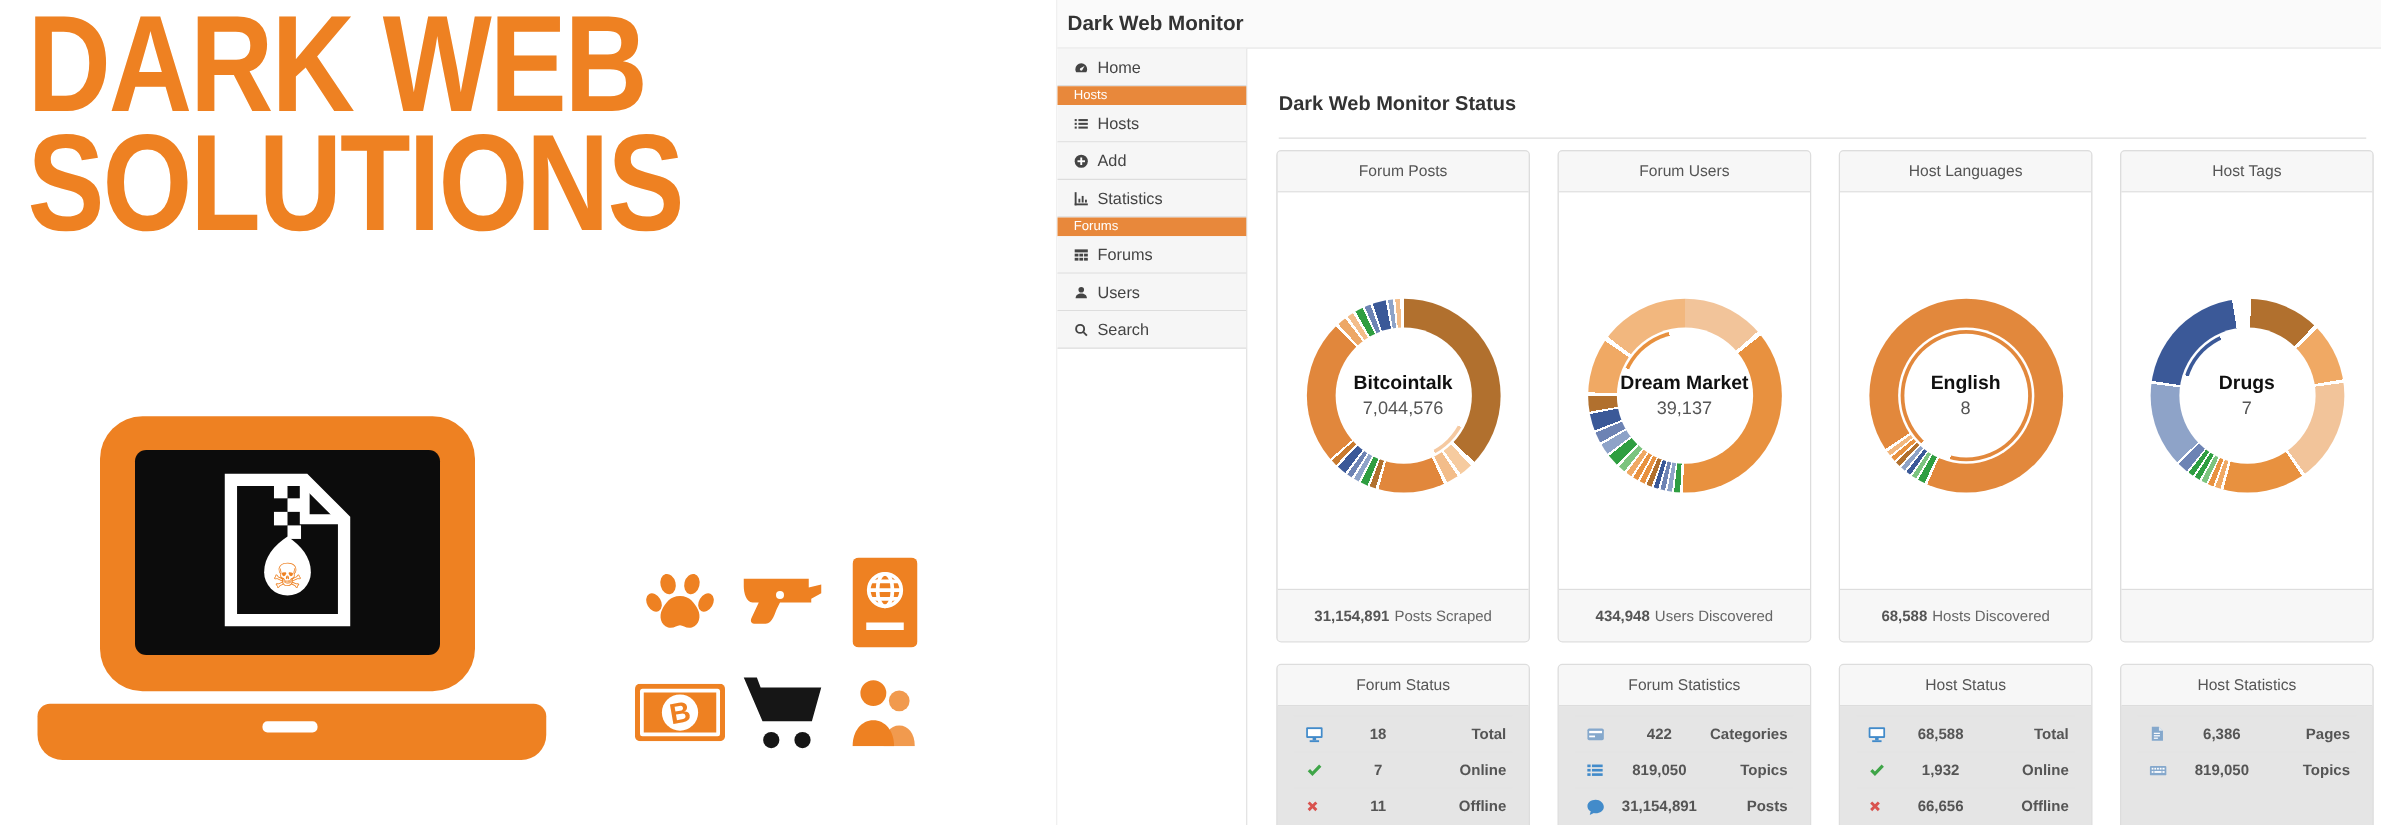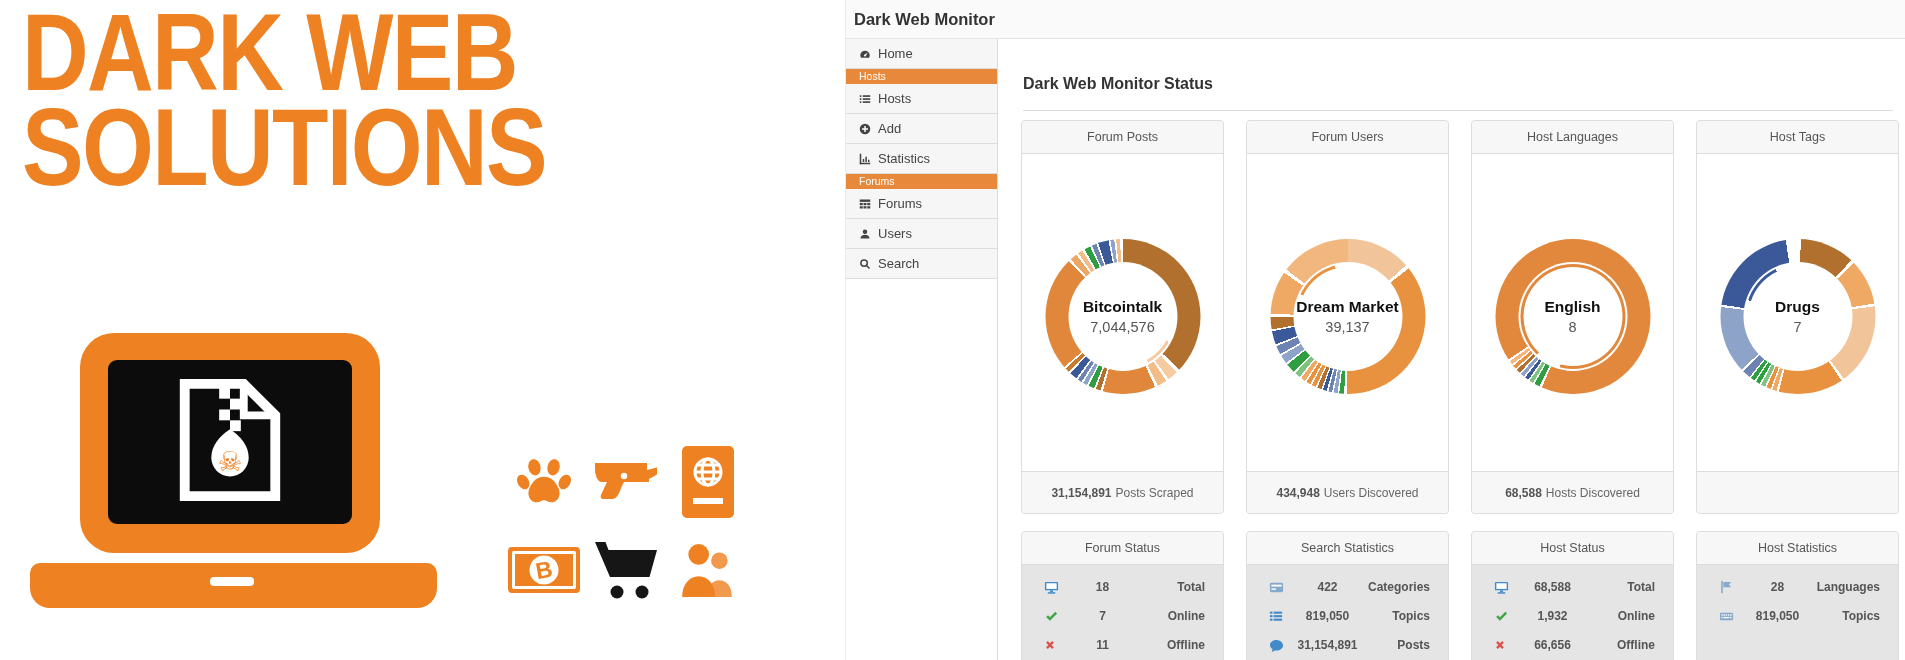--- a/index.html
+++ b/index.html
@@ -381,21 +381,21 @@
                   <svg width="12" height="12" viewBox="0 0 16 16">
                     <path fill="#d9534f" d="M2.8 5 5 2.8l3 3 3-3L13.2 5l-3 3 3 3L11 13.2l-3-3-3 3L2.8 11l3-3z"></path>
                   </svg>
                 </span>
                 <span class="s-val">11</span>
                 <span class="s-lab">Offline</span>
               </div>
             </div>
           </div>
           <div class="panel stat-panel">
-            <div class="panel-h">Search Statistics</div>
+            <div class="panel-h">Forum Statistics</div>
             <div class="s-rows">
               <div class="s-row">
                 <span class="s-ic">
                   <svg width="15" height="15" viewBox="0 0 16 16">
                     <rect x="1" y="3" width="14" height="10" rx="1.5" fill="#85a8cc"></rect>
                     <rect x="2.5" y="5" width="11" height="2" fill="#fff"></rect>
                     <rect x="2.5" y="9" width="5" height="1.5" fill="#fff"></rect>
                   </svg>
                 </span>
                 <span class="s-val">422</span>
@@ -463,29 +463,32 @@
                 <span class="s-val">66,656</span>
                 <span class="s-lab">Offline</span>
               </div>
             </div>
           </div>
           <div class="panel stat-panel">
             <div class="panel-h">Host Statistics</div>
             <div class="s-rows">
               <div class="s-row">
                 <span class="s-ic">
-                  <svg width="14" height="14" viewBox="0 0 16 16">
-                    <g fill="#85a8cc">
-                      <rect x="2.5" y="1" width="1.8" height="14"></rect>
-                      <path d="M5 2.2h8.8l-2.4 3 2.4 3H5z"></path>
+                  <svg width="13" height="14" viewBox="0 0 16 16">
+                    <path fill="#85a8cc" d="M3 1h7l4 4v10H3z"></path>
+                    <path fill="#fff" opacity=".75" d="M10 1l4 4h-4z"></path>
+                    <g fill="#fff">
+                      <rect x="5" y="7" width="6" height="1.2"></rect>
+                      <rect x="5" y="9.4" width="6" height="1.2"></rect>
+                      <rect x="5" y="11.8" width="4" height="1.2"></rect>
                     </g>
                   </svg>
                 </span>
-                <span class="s-val">28</span>
-                <span class="s-lab">Languages</span>
+                <span class="s-val">6,386</span>
+                <span class="s-lab">Pages</span>
               </div>
               <div class="s-row">
                 <span class="s-ic">
                   <svg width="15" height="15" viewBox="0 0 16 16">
                     <rect x="1" y="4" width="14" height="8" rx="1" fill="#85a8cc"></rect>
                     <g fill="#fff">
                       <rect x="2.5" y="5.6" width="1.5" height="1.5"></rect>
                       <rect x="4.8" y="5.6" width="1.5" height="1.5"></rect>
                       <rect x="7.1" y="5.6" width="1.5" height="1.5"></rect>
                       <rect x="9.4" y="5.6" width="1.5" height="1.5"></rect>

